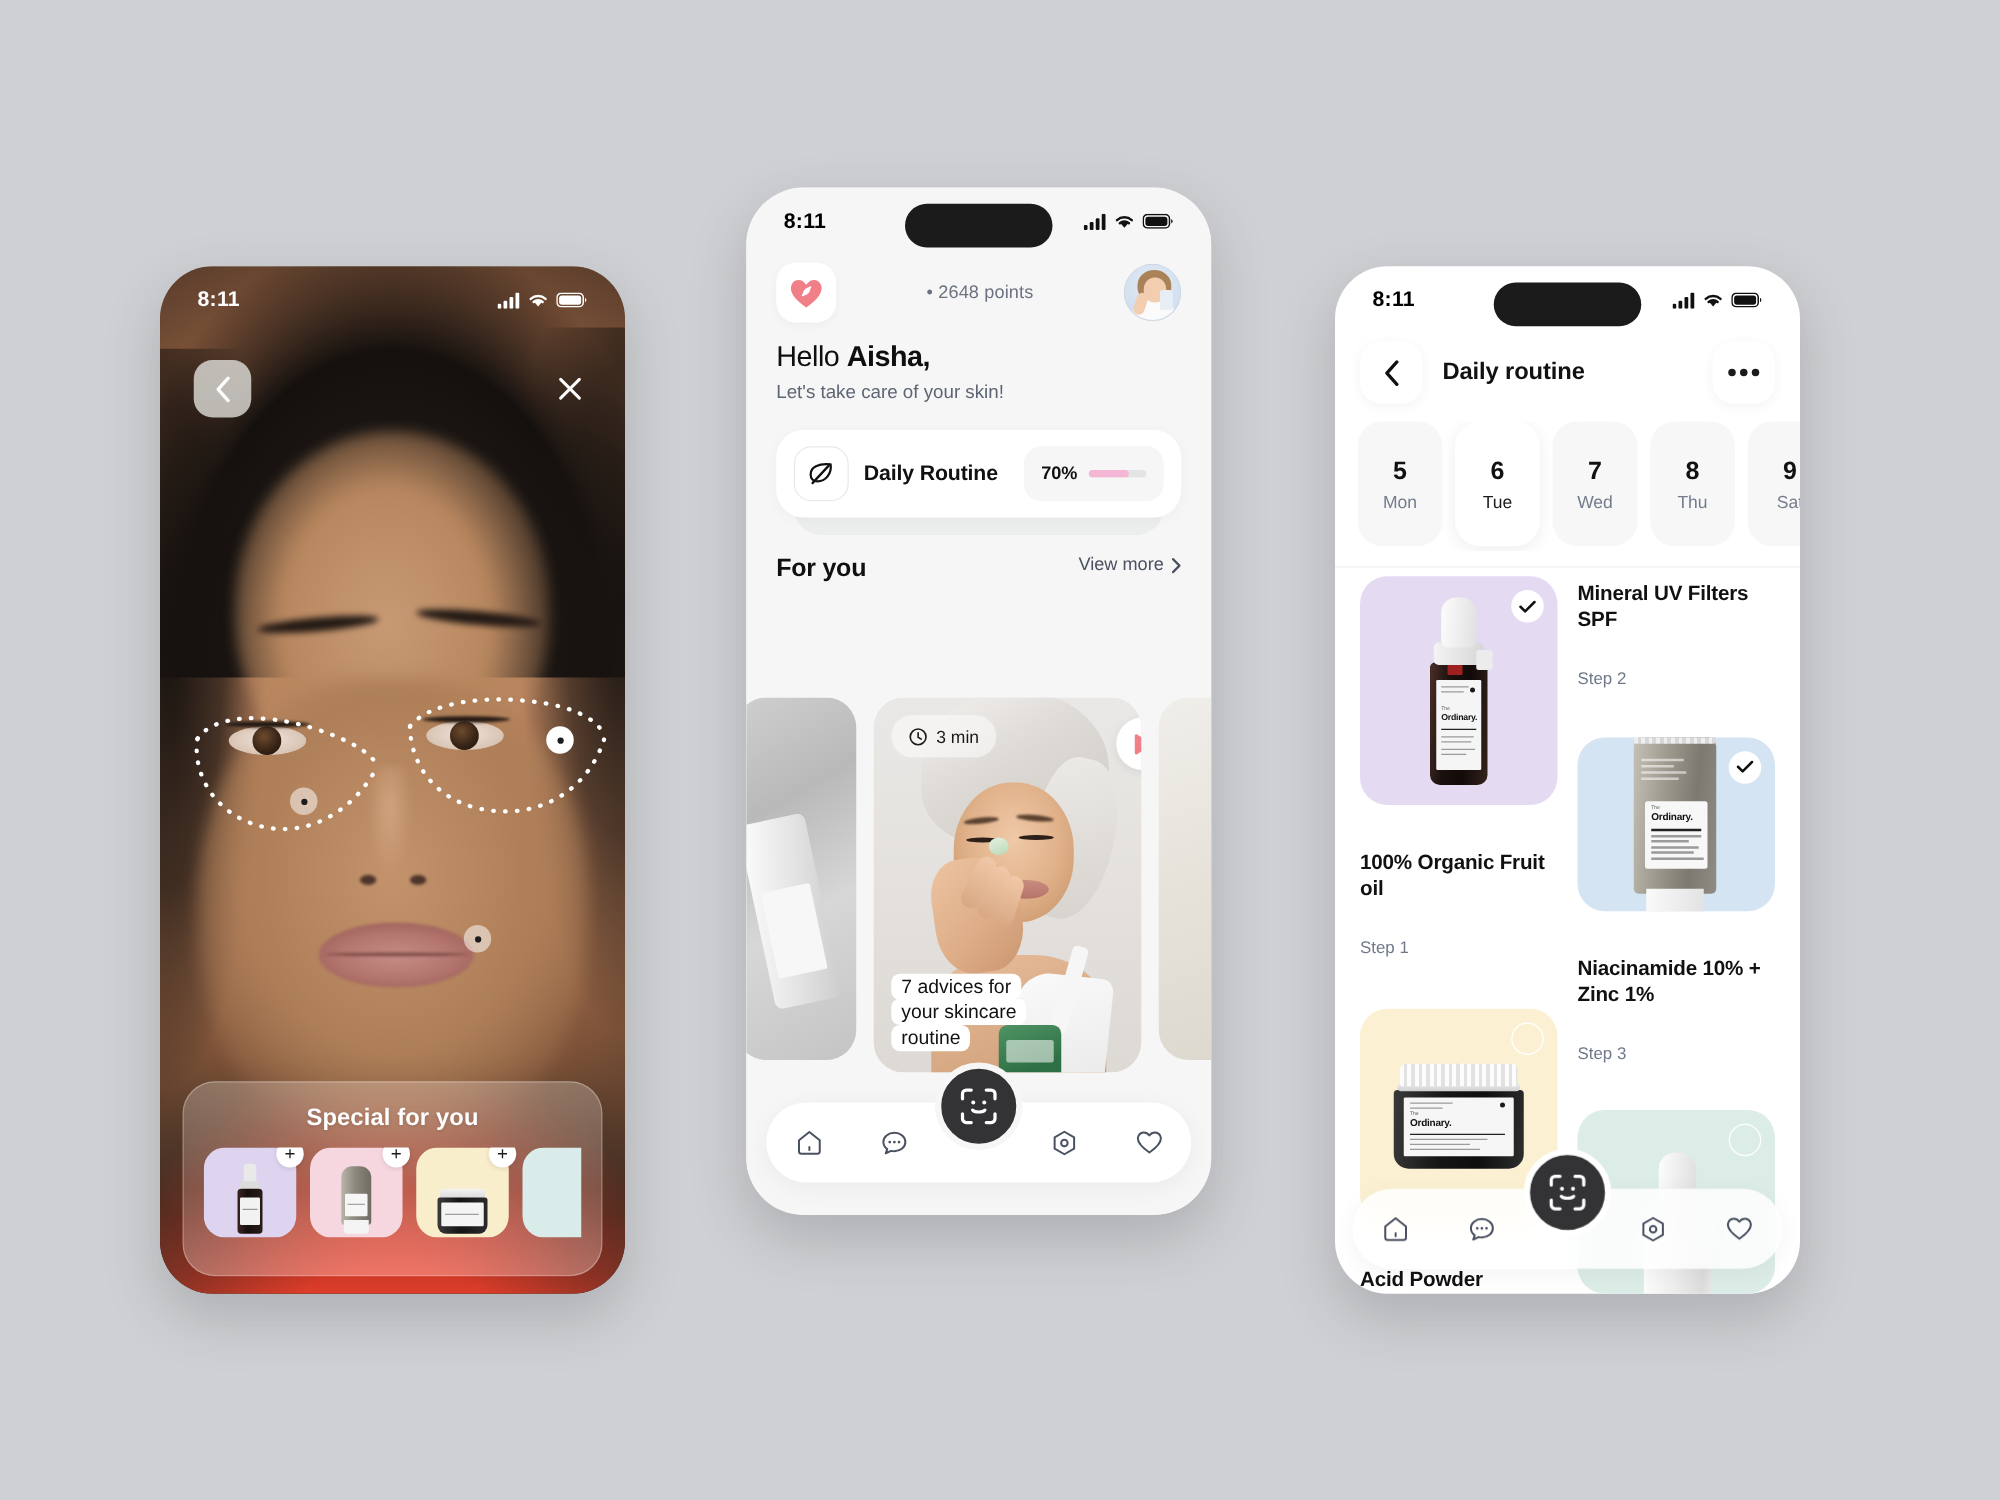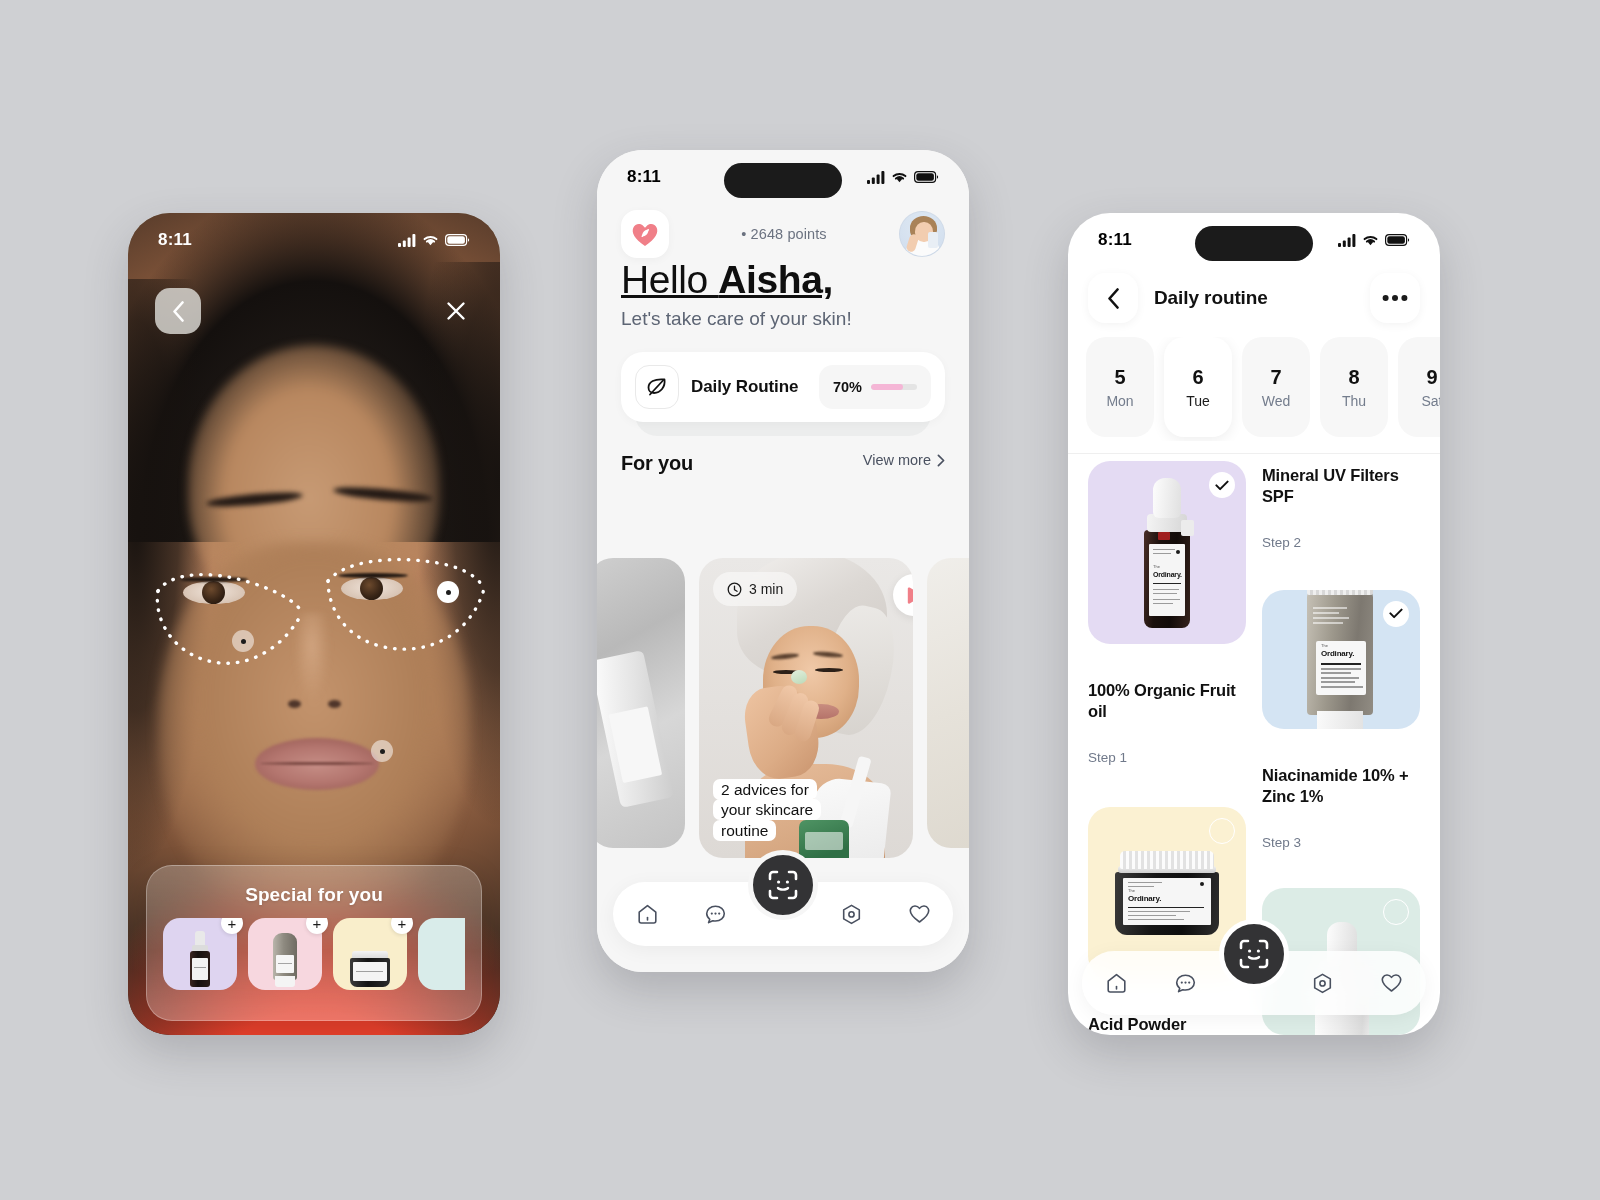--- a/index.html
+++ b/index.html
@@ -206,24 +206,24 @@
     border:1px solid rgba(0,0,0,.03);
   }
   .av-hair { position:absolute; left:10px; top:4px; width:27px; height:24px; border-radius:50% 50% 40% 40%;
              background:#a98258; }
   .av-face { position:absolute; left:15px; top:10px; width:18px; height:20px; border-radius:48%;
              background:#f2cdb0; }
   .av-body { position:absolute; left:6px; bottom:-4px; width:34px; height:20px; border-radius:12px 12px 0 0; background:#fbfbfb; }
   .av-arm  { position:absolute; left:8px; top:22px; width:9px; height:18px; border-radius:5px; background:#f2cdb0; transform:rotate(18deg); }
   .av-phone{ position:absolute; right:6px; top:20px; width:10px; height:16px; border-radius:2px; background:#e8eef5; }
 
-  .greeting { font-size:39px; color:#0f0f0f; letter-spacing:-.4px;text-decoration:underline; }
+  .greeting { font-size:23px; color:#0f0f0f; margin-top:14px; letter-spacing:-.4px; }
   .greeting b { font-weight:bold; }
   .greeting span.light { font-weight:400; }
-  .subtitle { font-size:19px; color:#5d6574; margin-top:6px; }
+  .subtitle { font-size:15px; color:#5d6574; margin-top:6px; }
 
   .routine-stack { position:relative; margin-top:22px; }
   .routine-card {
     position:relative; z-index:2; background:#fff; border-radius:22px;
     height:70px; display:flex; align-items:center; padding:0 14px;
     box-shadow:0 2px 10px rgba(0,0,0,.035);
   }
   .routine-card-behind {
     position:absolute; z-index:1; left:14px; right:14px; top:14px; height:70px;
     background:#eceded; border-radius:22px;
@@ -690,21 +690,21 @@
           <span>3 min</span>
         </div>
 
         <div class="play-btn">
           <svg width="15" height="17" viewBox="0 0 15 17">
             <path d="M2 1.6 L13.4 8.5 L2 15.4 Z" fill="#f07f88" stroke="#f07f88" stroke-width="2.4" stroke-linejoin="round"></path>
           </svg>
         </div>
 
         <div class="car-caption">
-          <span>2 advices for</span><br>
+          <span>7 advices for</span><br>
           <span>your skincare</span><br>
           <span>routine</span>
         </div>
       </div>
 
       <div class="car-card car-side right"></div>
     </div>
   </div>
 
   <div class="tabbar">

